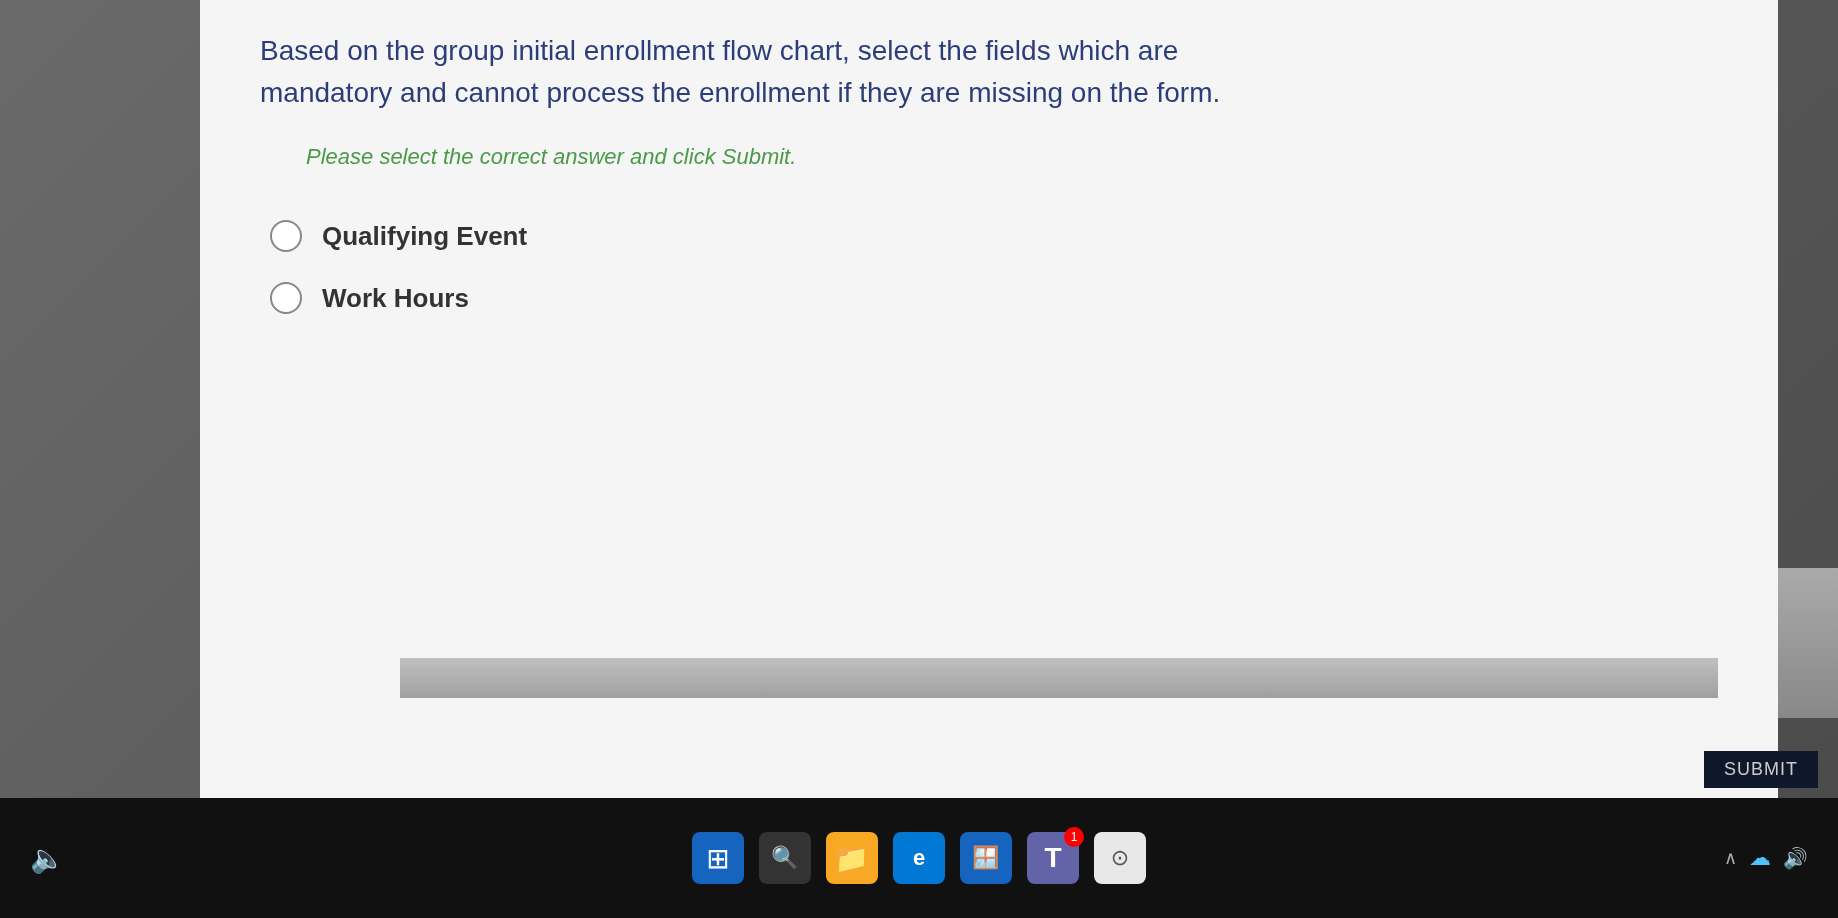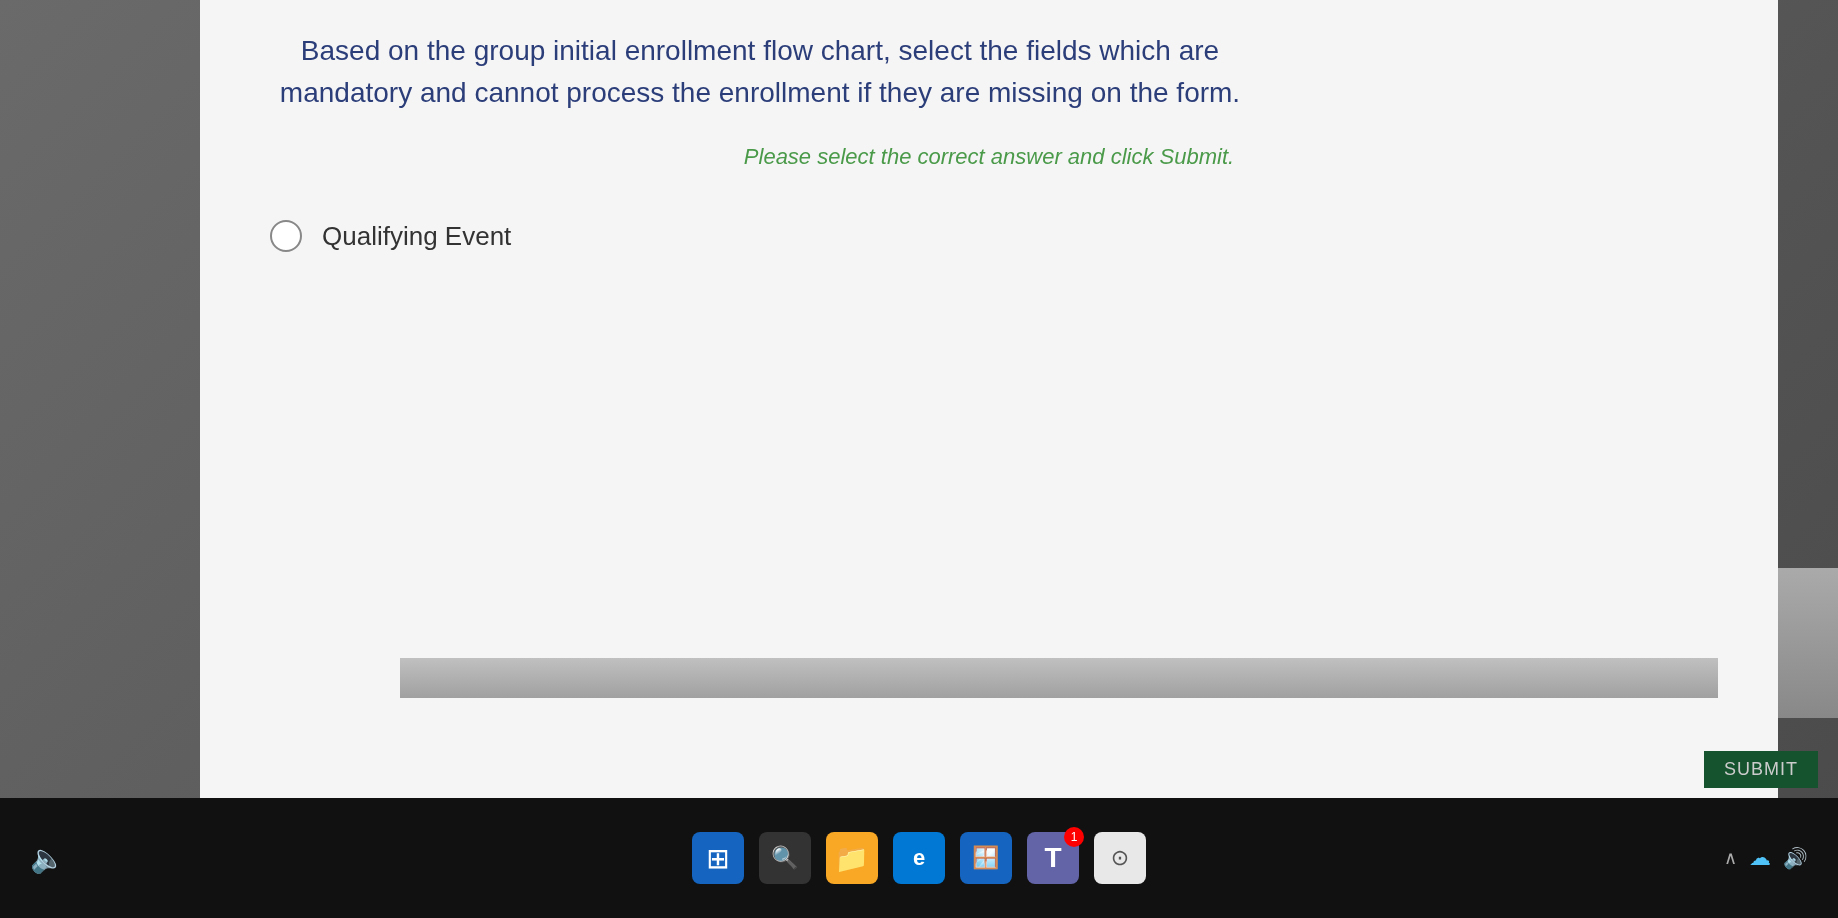--- a/index.html
+++ b/index.html
@@ -37,37 +37,37 @@
     }
 
     .quiz-panel {
       position: absolute;
       top: 0;
       left: 0;
       right: 0;
       bottom: 0;
       background: #f5f5f5;
       padding: 30px 60px 40px 60px;
-      text-align: center;
     }
 
     .question-text {
       color: #2c3e7a;
       font-size: 28px;
       font-weight: 500;
       line-height: 1.5;
       margin-bottom: 30px;
       max-width: 1000px;
     }
 
     .instruction-text {
       color: #4a9a4a;
       font-style: italic;
       font-size: 22px;
       margin-bottom: 50px;
+      margin-left: 46px;
     }
 
     .options-container {
       display: flex;
       flex-direction: column;
       gap: 30px;
       padding-left: 10px;
     }
 
     .option-item {
@@ -85,21 +85,21 @@
       background: #fff;
       flex-shrink: 0;
       display: flex;
       align-items: center;
       justify-content: center;
     }
 
     .option-label {
       font-size: 26px;
       color: #333;
-      font-weight: 400;
+      font-weight: 700;
     }
 
     .taskbar {
       position: absolute;
       bottom: 0;
       left: 0;
       right: 0;
       height: 120px;
       background: #111;
       display: flex;
@@ -143,21 +143,21 @@
       right: 30px;
       display: flex;
       align-items: center;
       gap: 12px;
     }
 
     .submit-btn {
       position: absolute;
       right: 20px;
       bottom: 130px;
-      background: #14532d;
+      background: #0f172a;
       color: #ccc;
       border: none;
       padding: 8px 20px;
       font-size: 18px;
       cursor: pointer;
       letter-spacing: 1px;
     }
 
     
     .icon-windows { background: #1565C0; color: white; }
@@ -218,20 +218,26 @@
 
     <div class="options-container">
 
       <label class="option-item">
         <div class="radio-circle">
           
         </div>
         <span class="option-label">Qualifying Event</span>
       </label>
 
+      <label class="option-item">
+        <div class="radio-circle">
+          
+        </div>
+        <span class="option-label">Work Hours</span>
+      </label>
 
 
 
     </div>
   </div>
 
   <div class="shadow-bottom"></div>
 </div>
 
 <div class="gray-overlay"></div>

